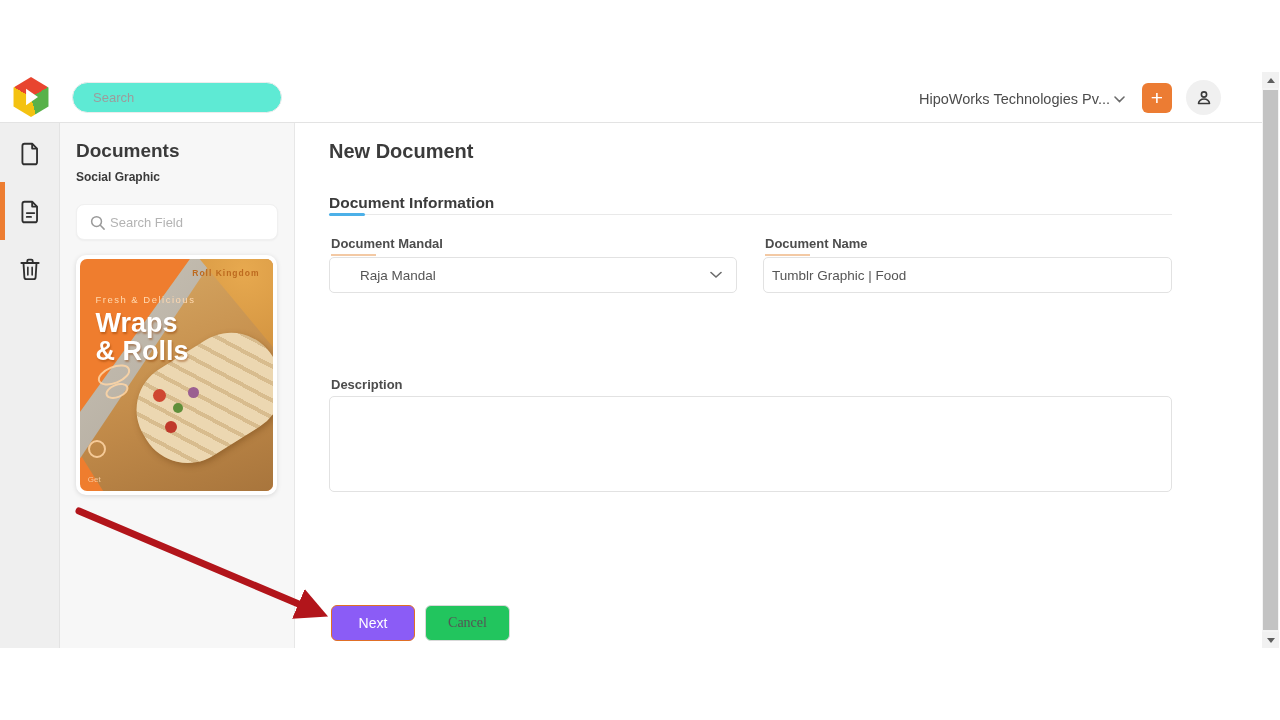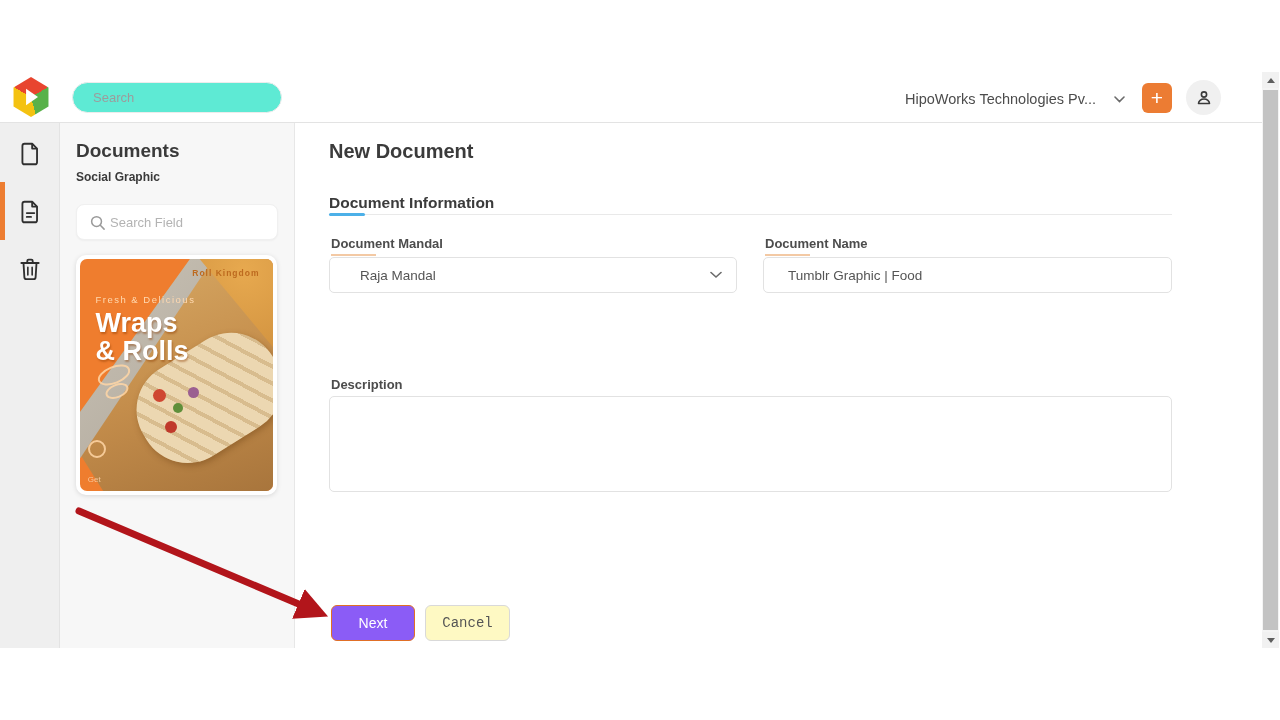--- a/index.html
+++ b/index.html
@@ -12,21 +12,21 @@
           clip-path:polygon(50% 0,96% 26%,96% 74%,50% 100%,4% 74%,4% 26%);
           background:conic-gradient(from -60deg, #e8452f 0 120deg, #58b149 120deg 225deg, #f4c211 225deg 360deg); }
   .logo .play { position:absolute; left:26%; top:24%; width:50%; height:52%;
           background:#fff; clip-path:polygon(22% 10%,85% 50%,22% 90%); }
   .top-search { position:absolute; left:72px; top:6px; width:210px; height:31px;
           border:1px solid #ececec; border-radius:16px; background:#5eead4;
           display:flex; padding:0 12px 0 20px; }
   .top-search input { flex:1; border:none; outline:none; font-size:13px; color:#555; background:transparent;
           font-family:"Liberation Sans", sans-serif; }
   .top-search input::placeholder { color:#9c9c9c; }
-  .org { position:absolute; right:137px; top:0; height:46px; display:flex; align-items:center; gap:18px;
+  .org { position:absolute; right:137px; top:0; height:46px; display:flex; align-items:center; gap:4px;
          font-size:14.5px; color:#4c4c4c; cursor:pointer; }
   .btn-add { position:absolute; right:90px; top:7px; width:30px; height:30px; border:none; border-radius:6px;
          background:#EC7C33; color:#fff; font-size:21px; line-height:28px; text-align:center; cursor:pointer; }
   .btn-avatar { position:absolute; right:41px; top:4px; width:35px; height:35px; border:none; border-radius:50%;
          background:#f0f0f0; display:flex; align-items:center; justify-content:center; cursor:pointer; }
   .app-divider { position:absolute; left:0; top:122px; width:1262px; height:1px; background:#e3e3e3; }
 
   
   .rail { position:absolute; left:0; top:123px; width:60px; height:525px; background:#efefef;
           border-right:1px solid #e3e3e3; }
@@ -92,31 +92,31 @@
   .field-label { position:absolute; font-size:13px; font-weight:bold; color:#4c4c4c; }
   .field-label::after { content:""; display:block; width:45px; height:2px; background:#f3c9a4; margin-top:3px; }
   .fl-owner { left:36px; top:113px; } .fl-name { left:470px; top:113px; } 
   .fl-desc { left:36px; top:254px; }
   .fl-desc::after { display:none; }
   .select-box { position:absolute; left:34px; top:134px; width:408px; height:36px; background:#fff;
         border:1px solid #e2e2e2; border-radius:5px; display:flex; align-items:center;
         padding:0 14px 0 30px; font-size:13.5px; color:#555; cursor:pointer; }
   .select-box .val { flex:1; }
   .text-input { position:absolute; left:468px; top:134px; width:409px; height:36px; background:#fff;
-        border:1px solid #e2e2e2; border-radius:5px; padding:0 24px; font-size:13.5px; color:#555;
+        border:1px solid #e2e2e2; border-radius:5px; padding:0 8px; font-size:13.5px; color:#555;
         outline:none; font-family:"Liberation Sans", sans-serif; }
   .desc-area { position:absolute; left:34px; top:273px; width:843px; height:96px; background:#fff;
         border:1px solid #e2e2e2; border-radius:5px; resize:none; outline:none; padding:10px 14px;
         font-size:13.5px; color:#555; font-family:"Liberation Sans", sans-serif; }
   .btn-next { position:absolute; left:36px; top:482px; width:84px; height:36px; background:#8b5cf6;
         border:1px solid #e06f26; border-radius:6px; color:#fff; font-size:14px; cursor:pointer;
         font-family:"Liberation Sans", sans-serif; }
-  .btn-cancel { position:absolute; left:130px; top:482px; width:85px; height:36px; background:#fef9c3;
+  .btn-cancel { position:absolute; left:130px; top:482px; width:85px; height:36px; background:#22c55e;
         border:1px solid #d9d9d9; border-radius:6px; color:#555; font-size:14px; cursor:pointer;
-        font-family:Liberation Mono, monospace; }
+        font-family:Liberation Serif, serif; }
 
   
   .scrollbar { position:absolute; left:1262px; top:72px; width:17px; height:576px; background:#f4f4f4; }
   .sb-btn { position:absolute; left:0; width:17px; height:16px; background:#f1f1f1; display:flex;
         align-items:center; justify-content:center; cursor:pointer; }
   .sb-up { top:0; } .sb-down { bottom:0; }
   .sb-arrow { width:0; height:0; border-left:4px solid transparent; border-right:4px solid transparent; }
   .sb-up .sb-arrow { border-bottom:5px solid #5e5e5e; }
   .sb-down .sb-arrow { border-top:5px solid #5e5e5e; }
   .sb-thumb { position:absolute; left:1px; top:18px; width:15px; height:540px; background:#c3c3c3; cursor:pointer; }

